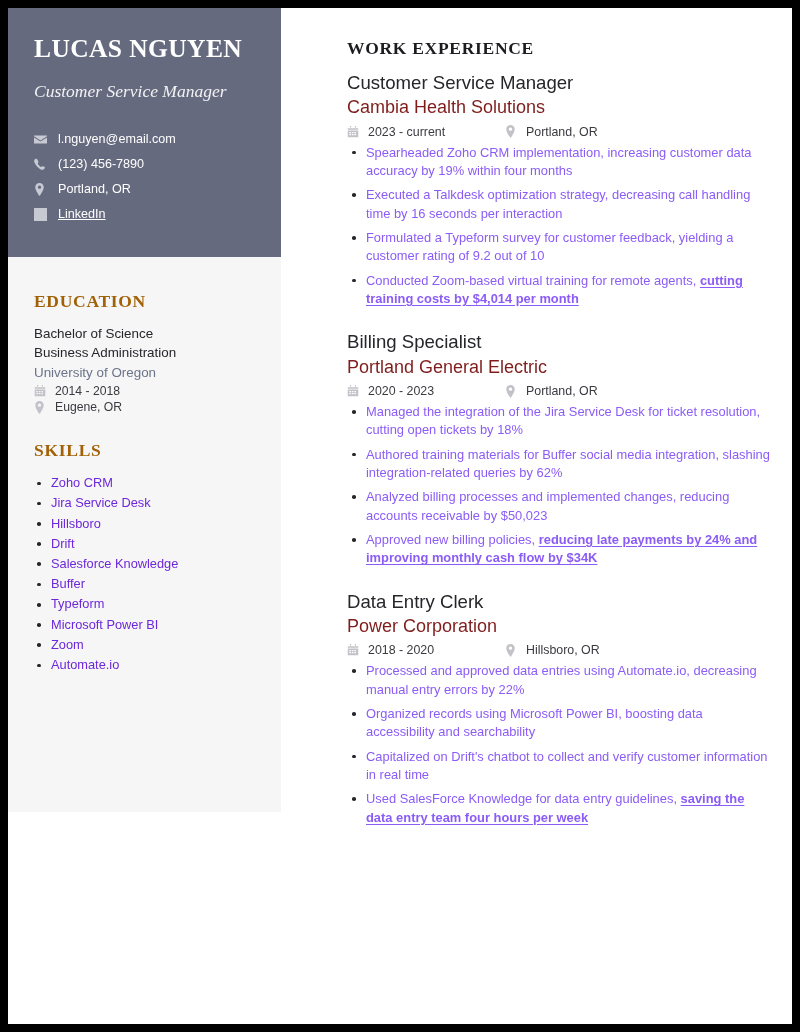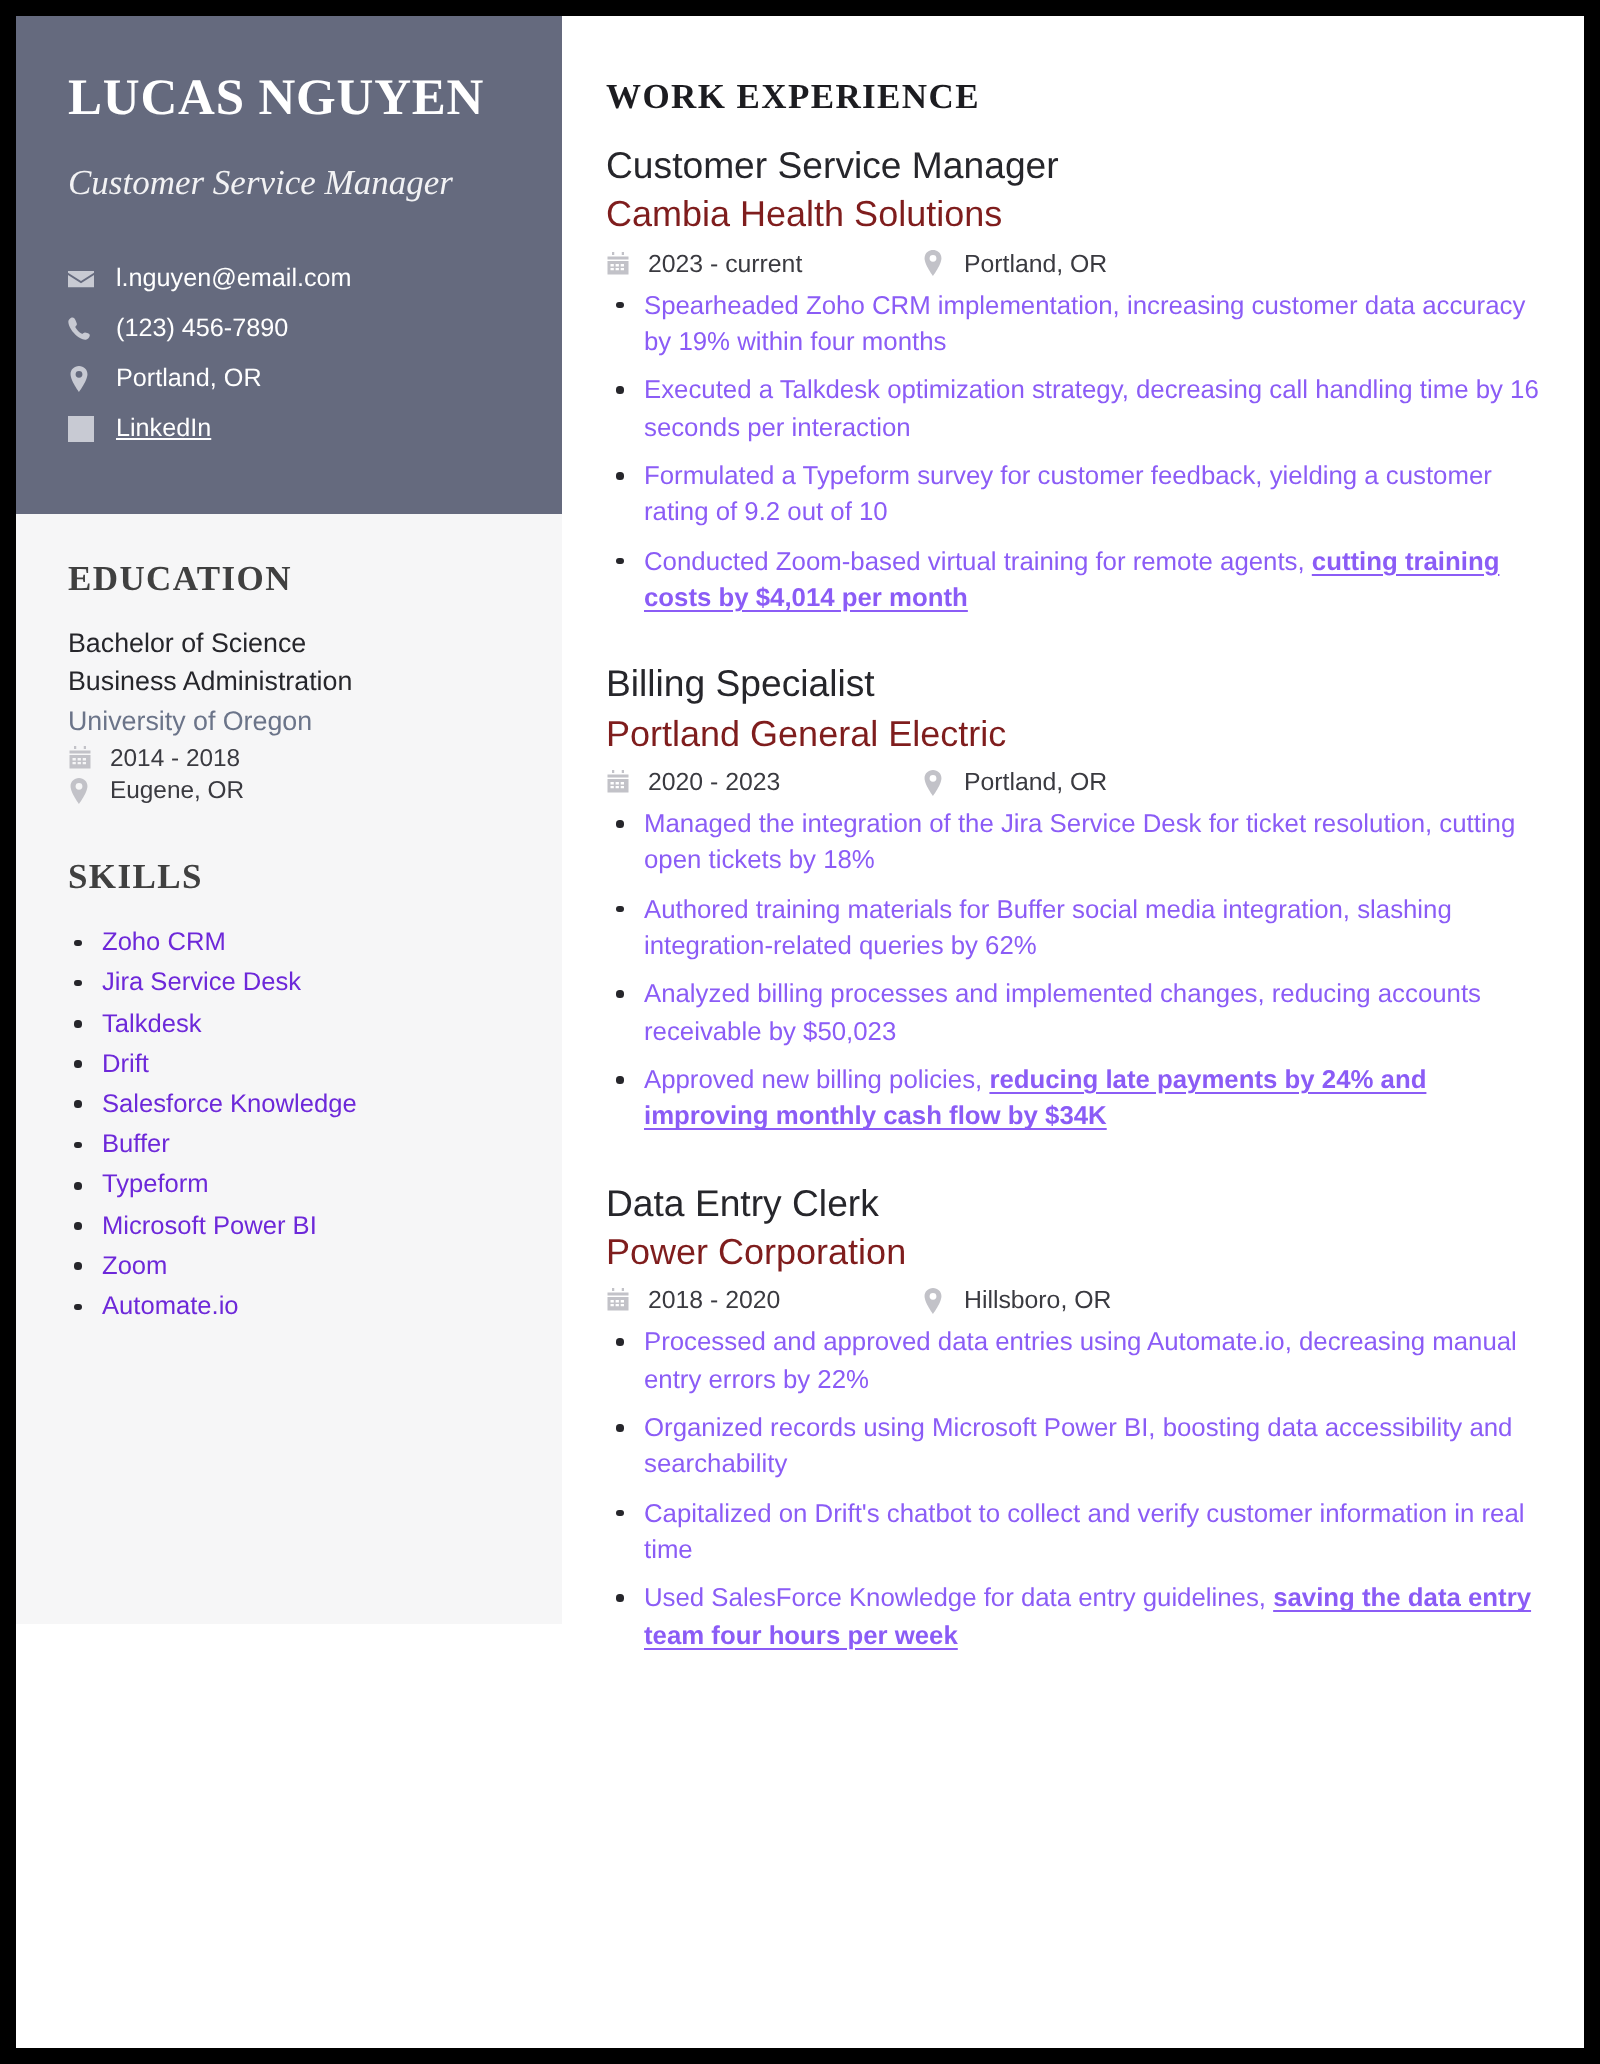--- a/index.html
+++ b/index.html
@@ -18,20 +18,21 @@
     left: 8px; top: 8px;
     width: 784px; height: 1016px;
     background: #ffffff;
     overflow: hidden;
   }
   .resume {
     position: relative;
     width: 784px; height: 804px;
     display: flex;
     align-items: stretch;
+    gap: 44px;
   }
 
   
   .sidebar {
     width: 273px;
     flex: 0 0 273px;
     background: #f6f6f7;
     position: relative;
   }
   .sidebar-header {
@@ -85,22 +86,22 @@
 
   .sidebar-body {
     padding: 22px 26px 0 26px;
   }
   .side-section { margin-bottom: 26px; }
   .side-heading {
     font-family: "Liberation Serif", serif;
     font-weight: bold;
     font-size: 17.5px;
     letter-spacing: 0.7px;
-    color: #404040;
-    margin: 0 0 12px 0;
+    color: #a16207;
+    margin: 12px 0 12px 0;
   }
   .edu-degree {
     font-size: 13.4px;
     color: #26262b;
     line-height: 1.45;
   }
   .edu-field {
     font-size: 13.4px;
     color: #26262b;
     line-height: 1.45;
@@ -291,21 +292,21 @@
             </span>
             <span>Eugene, OR</span>
           </div>
         </section>
 
         <section class="side-section">
           <h2 class="side-heading">SKILLS</h2>
           <ul class="skills-list" id="skills-list">
               <li>Zoho CRM</li>
               <li>Jira Service Desk</li>
-              <li>Talkdesk</li>
+              <li>Hillsboro</li>
               <li>Drift</li>
               <li>Salesforce Knowledge</li>
               <li>Buffer</li>
               <li>Typeform</li>
               <li>Microsoft Power BI</li>
               <li>Zoom</li>
               <li>Automate.io</li>
             </ul>
         </section>
 

